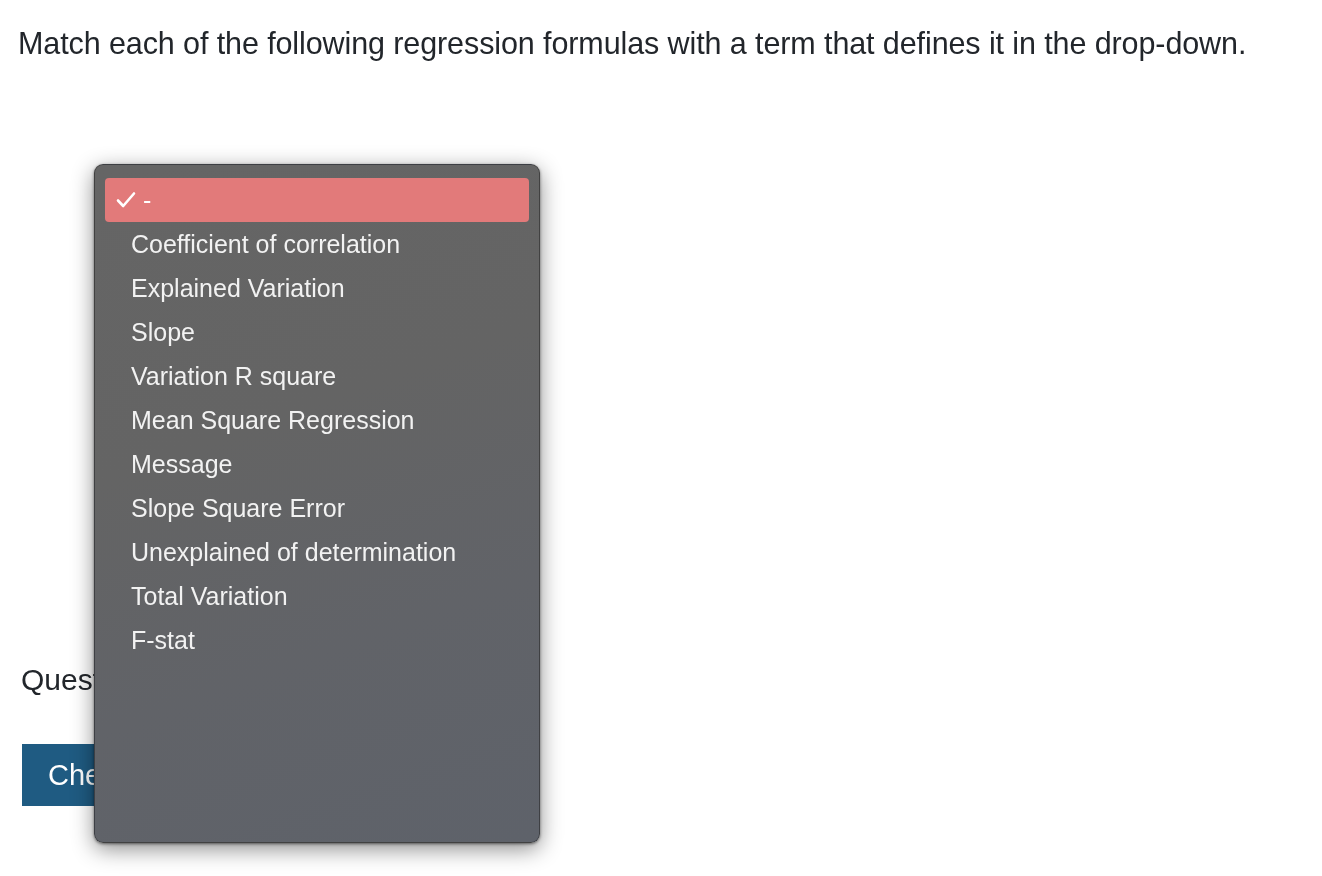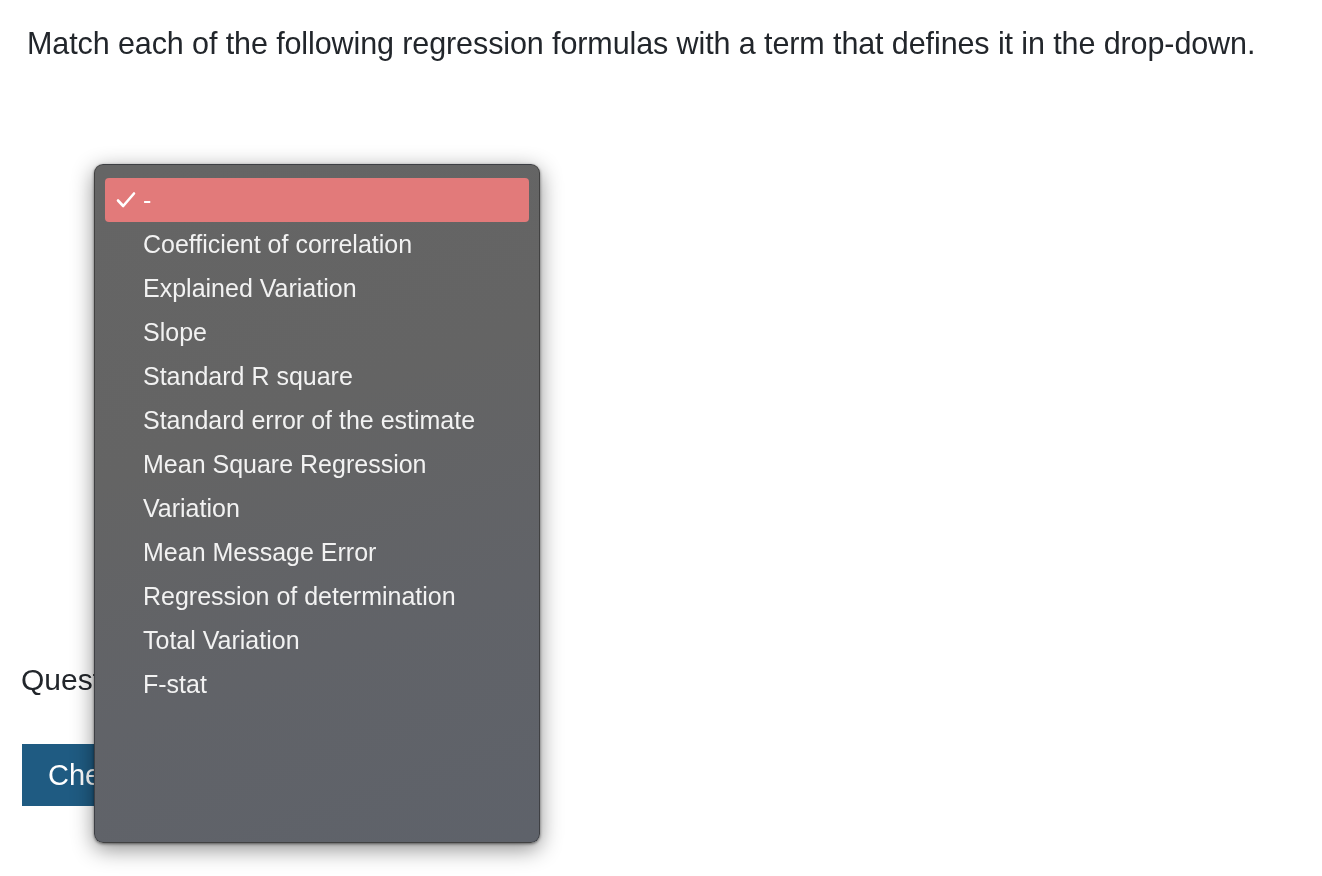--- a/index.html
+++ b/index.html
@@ -12,21 +12,21 @@
     height: 876px;
     position: relative;
     overflow: hidden;
     font-family: "Liberation Sans", sans-serif;
     -webkit-font-smoothing: antialiased;
   }
 
   
   .prompt {
     position: absolute;
-    left: 27px;
+    left: 18px;
     top: 17px;
     width: 1290px;
     font-size: 30.5px;
     line-height: 53px;
     color: #22262b;
     letter-spacing: -0.1px;
   }
 
   
   .formulas {
@@ -123,21 +123,21 @@
     box-sizing: border-box;
     overflow: hidden;
     padding-top: 13px;
   }
   .dd-item {
     position: relative;
     height: 44px;
     line-height: 44px;
     color: #f2f2f2;
     font-size: 25px;
-    padding-left: 48px;
+    padding-left: 36px;
     white-space: nowrap;
     box-sizing: border-box;
   }
   .dd-item.selected {
     margin: 0 10px;
     padding-left: 38px;
     border-radius: 4px;
     background: #e27a7a;
     color: #ffffff;
   }
@@ -205,22 +205,21 @@
       <svg width="22" height="22" viewBox="0 0 22 22" aria-hidden="true">
         <path d="M3 11.5 L8.2 17 L19 4.5" fill="none" stroke="#ffffff" stroke-width="2.6" stroke-linecap="round" stroke-linejoin="round"></path>
       </svg>
     </span>
     <span>-</span>
   </div>
 
   <div class="dd-item"><span>Coefficient of correlation</span></div>
   <div class="dd-item"><span>Explained Variation</span></div>
   <div class="dd-item"><span>Slope</span></div>
-  <div class="dd-item"><span>Standard R square</span></div>
-  <div class="dd-item"><span>Standard error of the estimate</span></div>
+  <div class="dd-item"><span>Variation R square</span></div>
   <div class="dd-item"><span>Mean Square Regression</span></div>
-  <div class="dd-item"><span>Variation</span></div>
-  <div class="dd-item"><span>Mean Message Error</span></div>
-  <div class="dd-item"><span>Regression of determination</span></div>
+  <div class="dd-item"><span>Message</span></div>
+  <div class="dd-item"><span>Slope Square Error</span></div>
+  <div class="dd-item"><span>Unexplained of determination</span></div>
   <div class="dd-item"><span>Total Variation</span></div>
   <div class="dd-item"><span>F-stat</span></div>
 
 </div>
 
 </body></html>

